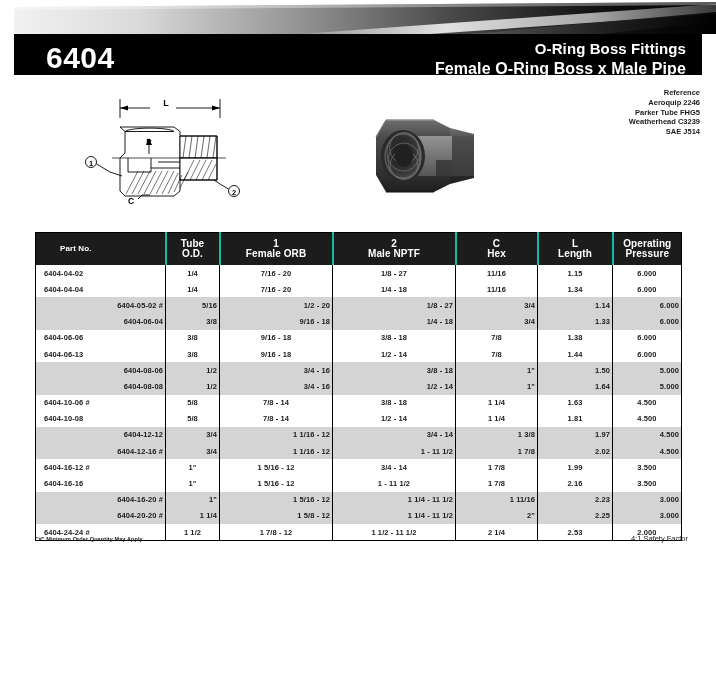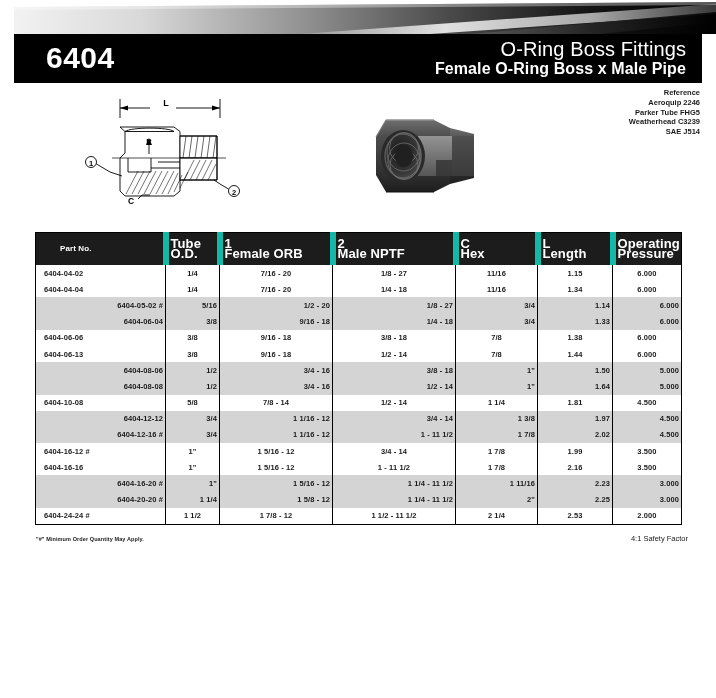--- a/index.html
+++ b/index.html
@@ -22,43 +22,43 @@
     left: 0; top: 0;
     width: 716px; height: 34px;
     overflow: hidden;
   }
   .swoosh-band svg { display: block; }
 
   
   .title-bar {
     position: absolute;
     left: 14px; top: 34px;
-    width: 688px; height: 49px;
+    width: 688px; height: 41px;
     background: #000000;
     overflow: hidden;
   }
   .part-number {
     position: absolute;
     left: 32px; top: 7px;
     color: #ffffff;
     font-size: 30px;
     font-weight: bold;
     letter-spacing: 0.5px;
     line-height: 34px;
     font-family: "Liberation Sans", sans-serif;
   }
   .title-block {
     position: absolute;
     right: 16px; top: 5px;
     text-align: right;
   }
   .title-main {
     color: #ffffff;
-    font-size: 20px;
-    font-weight: normal;
+    font-size: 15px;
+    font-weight: bold;
     line-height: 20px;
     letter-spacing: 0.1px;
   }
   .title-sub {
     color: #ffffff;
     font-size: 16px;
     font-weight: bold;
     line-height: 16px;
     margin-top: 2px;
     letter-spacing: 0.1px;
@@ -102,27 +102,27 @@
     border-collapse: collapse;
     width: 646px;
     table-layout: fixed;
     border: 1px solid #000;
   }
   table.spec thead tr {
     background: #1c1c1c;
   }
   table.spec thead th {
     color: #ffffff;
-    font-size: 13px;
+    font-size: 10px;
     font-weight: bold;
     height: 32px;
     padding: 0 2px;
-    text-align: left;
+    text-align: center;
     vertical-align: middle;
-    border-left: 6px solid #14b8a6;
+    border-left: 2px solid #14b8a6;
     line-height: 10px;
     letter-spacing: 0.1px;
   }
   table.spec thead th:first-child {
     border-left: none;
     text-align: left;
     padding-left: 24px;
     font-size: 8px;
   }
   table.spec thead th .hl1 { display: block; }
@@ -457,20 +457,29 @@
         <tr class="shade">
           <td>6404-08-08</td>
           <td>1/2</td>
           <td>3/4 - 16</td>
           <td>1/2 - 14</td>
           <td>1"</td>
           <td>1.64</td>
           <td>5.000</td>
         </tr>
         <tr class="plain">
+          <td>6404-10-06 #</td>
+          <td>5/8</td>
+          <td>7/8 - 14</td>
+          <td>3/8 - 18</td>
+          <td>1 1/4</td>
+          <td>1.63</td>
+          <td>4.500</td>
+        </tr>
+        <tr class="plain">
           <td>6404-10-08</td>
           <td>5/8</td>
           <td>7/8 - 14</td>
           <td>1/2 - 14</td>
           <td>1 1/4</td>
           <td>1.81</td>
           <td>4.500</td>
         </tr>
         <tr class="shade">
           <td>6404-12-12</td>

